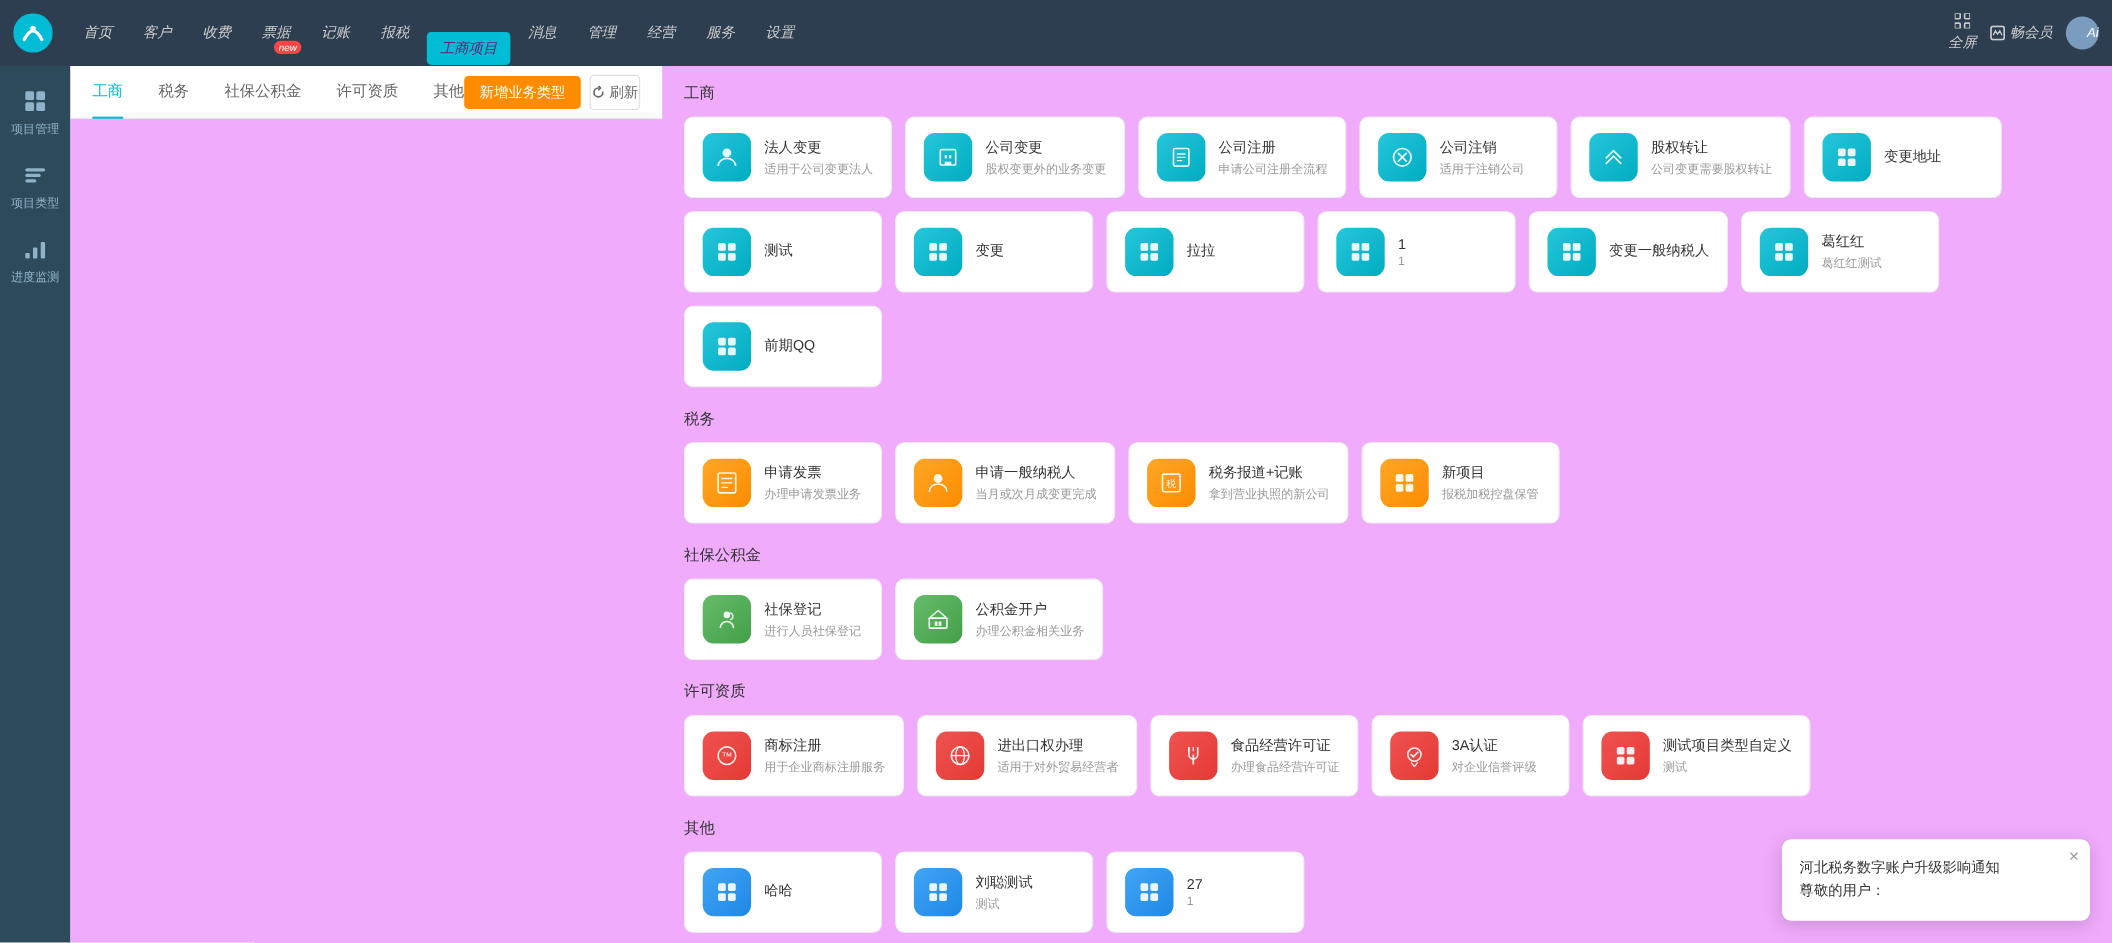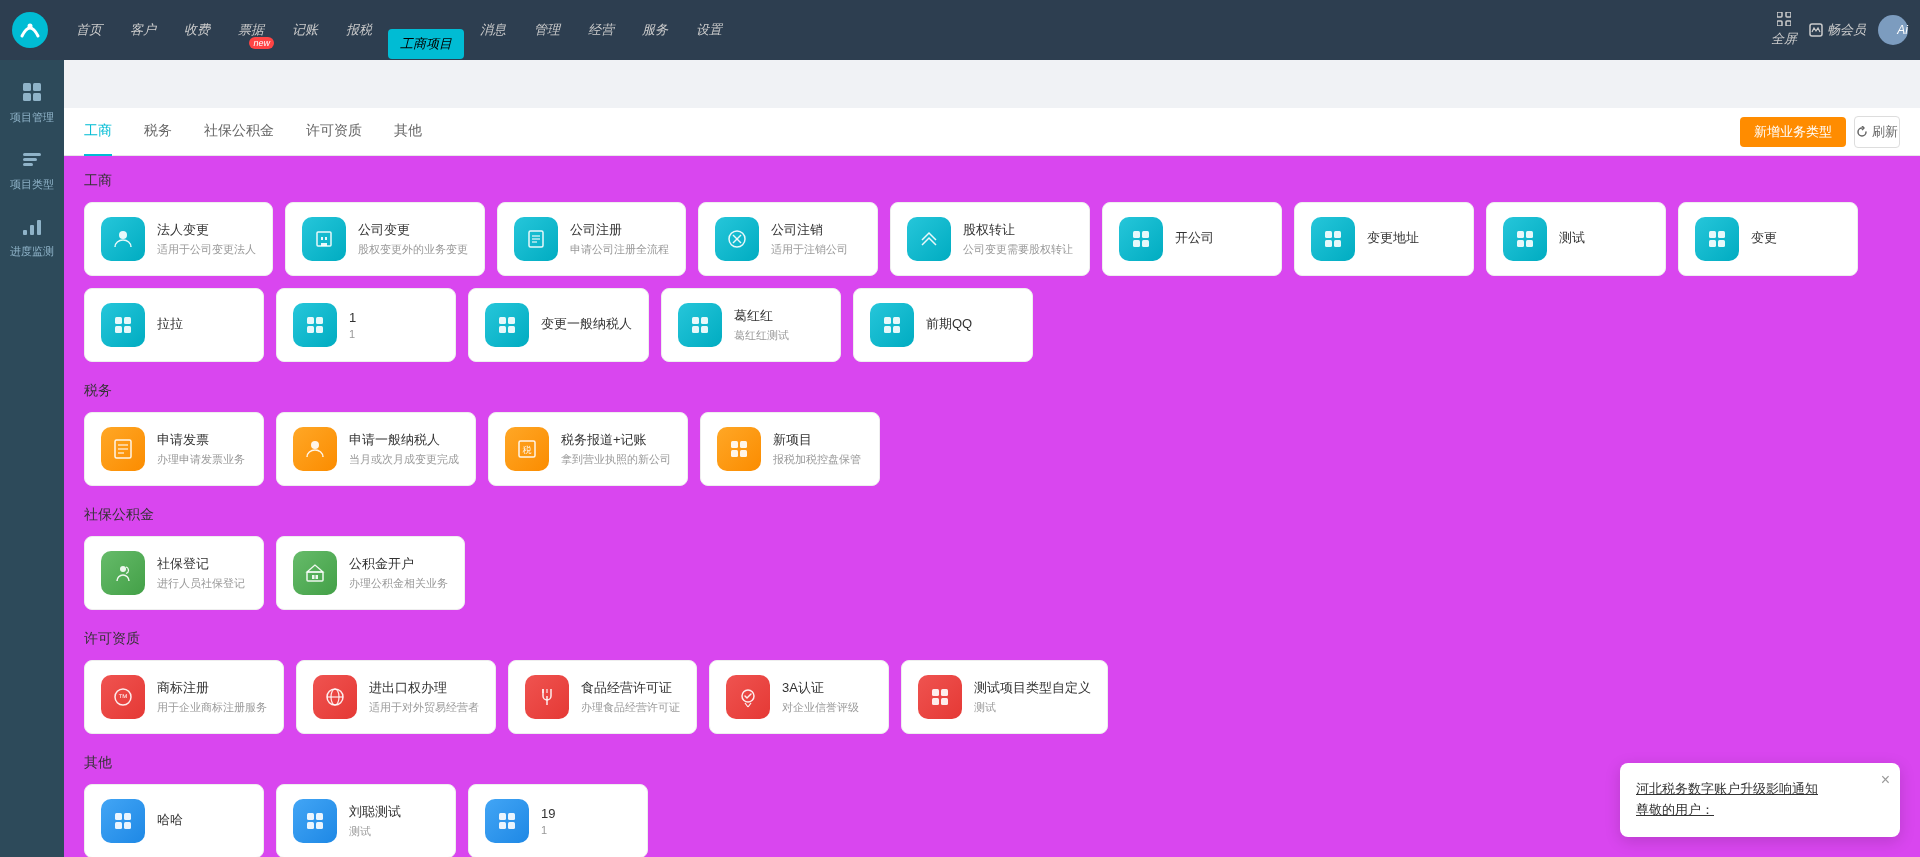--- a/index.html
+++ b/index.html
@@ -4,38 +4,38 @@
   <style>
     * { box-sizing: border-box; margin: 0; padding: 0; }
     body { font-family: 'Microsoft YaHei', Arial, sans-serif; background: #f0f2f5; font-size: 13px; color: #333; display: flex; flex-direction: column; height: 100vh; overflow: hidden; }
 
     
     .top-nav { background: #2d3e50; height: 60px; display: flex; align-items: center; padding: 0 12px; flex-shrink: 0; font-style: italic; }
     .top-nav .logo { width: 36px; height: 36px; margin-right: 16px; }
     .top-nav .logo svg { width: 100%; height: 100%; }
     .nav-items { display: flex; align-items: center; gap: 4px; flex: 1; }
     .nav-item { color: #ccc; padding: 6px 12px; cursor: pointer; font-size: 13px; border-radius: 4px; position: relative; }
-    .nav-item.active { background: #00bcd4; color: #000000; border-radius: 4px; margin-top: 27px; }
+    .nav-item.active { background: #00bcd4; color: #701a75; border-radius: 4px; margin-top: 27px; }
     .nav-item .badge { position: absolute; top: 2px; right: 2px; background: #ff4444; color: #fff; font-size: 9px; padding: 1px 4px; border-radius: 8px; margin-top: 20px; }
     .nav-right { display: flex; align-items: center; gap: 12px; color: #ccc; font-size: 13px; }
     .nav-right .fullscreen { display: flex; align-items: center; gap: 4px; cursor: pointer; flex-direction: column; }
     .nav-right .vip { display: flex; align-items: center; gap: 4px; cursor: pointer; }
     .nav-right .avatar { width: 30px; height: 30px; border-radius: 50%; background: #7c9cbf; display: flex; align-items: center; justify-content: flex-end; color: #fff; cursor: pointer; }
 
     
     .main-layout { display: flex; flex: 1; overflow: hidden; }
 
     
     .sidebar { width: 64px; background: #2d4a5a; display: flex; flex-direction: column; align-items: flex-start; padding-top: 8px; flex-shrink: 0; }
     .sidebar-item { display: flex; flex-direction: column; align-items: center; padding: 10px 4px; cursor: pointer; color: #8fb3c8; width: 100%; gap: 4px; }
     .sidebar-item .s-icon { width: 28px; height: 28px; display: flex; align-items: center; justify-content: center; }
     .sidebar-item .s-label { font-size: 11px; text-align: center; }
 
     
-    .content { flex: 1; display: flex; flex-direction: column; overflow: hidden; background: #d946ef; margin-top: 48px; }
+    .content { flex: 1; display: flex; flex-direction: row; overflow: hidden; background: #f0abfc; }
 
     
     .sub-tabs { background: #fff; border-bottom: 1px solid #e8e8e8; display: flex; align-items: center; padding: 0 20px; height: 48px; flex-shrink: 0; justify-content: space-between; }
     .sub-tabs-left { display: flex; align-items: center; gap: 32px; }
     .sub-tab { color: #666; font-size: 14px; cursor: pointer; padding: 14px 0; border-bottom: 2px solid transparent; }
     .sub-tab.active { color: #00bcd4; border-bottom-color: #00bcd4; font-weight: 500; }
     .sub-tabs-right { display: flex; align-items: center; gap: 8px; }
     .btn-add-type { background: #ff8c00; color: #fff; border: none; padding: 6px 14px; border-radius: 4px; cursor: pointer; font-size: 13px; }
     .btn-refresh { background: #fff; color: #666; border: 1px solid #ddd; padding: 6px 1px; border-radius: 4px; cursor: pointer; font-size: 13px; display: flex; align-items: center; gap: 4px; font-family: Liberation Serif, serif; }
 
@@ -59,21 +59,21 @@
     
     .bg-teal { background: linear-gradient(135deg, #26c6da, #00acc1); }
     .bg-green { background: linear-gradient(135deg, #66bb6a, #43a047); }
     .bg-orange { background: linear-gradient(135deg, #ffa726, #fb8c00); }
     .bg-red { background: linear-gradient(135deg, #ef5350, #e53935); }
     .bg-blue { background: linear-gradient(135deg, #42a5f5, #1e88e5); }
 
     
     .notification-popup { position: fixed; bottom: 20px; right: 20px; background: #fff; border-radius: 8px; padding: 16px; width: 280px; box-shadow: 0 4px 16px rgba(0,0,0,0.15); font-size: 13px; }
     .notification-popup .close-btn { position: absolute; top: 8px; right: 10px; cursor: pointer; color: #999; font-size: 16px; }
-    .notification-popup .notif-text { color: #333; line-height: 1.6; text-decoration: underline; }
+    .notification-popup .notif-text { color: #333; line-height: 1.6; }
   </style>
 </head>
 <body>
 
 <nav class="top-nav">
   <div class="logo">
     <svg viewBox="0 0 36 36" fill="none">
       <circle cx="18" cy="18" r="18" fill="#00bcd4"></circle>
       <path d="M10 24 Q18 8 26 24" stroke="#fff" stroke-width="3" fill="none" stroke-linecap="round"></path>
       <circle cx="18" cy="14" r="2.5" fill="#fff"></circle>
@@ -246,34 +246,20 @@
             <div class="card">
               <div class="card-icon bg-teal">
                 <svg width="22" height="22" viewBox="0 0 22 22" fill="none">
                   <rect x="3" y="3" width="7" height="7" rx="1.5" fill="rgba(255,255,255,0.9)"></rect>
                   <rect x="12" y="3" width="7" height="7" rx="1.5" fill="rgba(255,255,255,0.9)"></rect>
                   <rect x="3" y="12" width="7" height="7" rx="1.5" fill="rgba(255,255,255,0.9)"></rect>
                   <rect x="12" y="12" width="7" height="7" rx="1.5" fill="rgba(255,255,255,0.9)"></rect>
                 </svg>
               </div>
               <div class="card-text">
-                <div class="card-name">开公司</div>
-                <div class="card-desc"></div>
-              </div>
-            </div>
-            <div class="card">
-              <div class="card-icon bg-teal">
-                <svg width="22" height="22" viewBox="0 0 22 22" fill="none">
-                  <rect x="3" y="3" width="7" height="7" rx="1.5" fill="rgba(255,255,255,0.9)"></rect>
-                  <rect x="12" y="3" width="7" height="7" rx="1.5" fill="rgba(255,255,255,0.9)"></rect>
-                  <rect x="3" y="12" width="7" height="7" rx="1.5" fill="rgba(255,255,255,0.9)"></rect>
-                  <rect x="12" y="12" width="7" height="7" rx="1.5" fill="rgba(255,255,255,0.9)"></rect>
-                </svg>
-              </div>
-              <div class="card-text">
                 <div class="card-name">变更地址</div>
                 <div class="card-desc"></div>
               </div>
             </div>
             <div class="card">
               <div class="card-icon bg-teal">
                 <svg width="22" height="22" viewBox="0 0 22 22" fill="none">
                   <rect x="3" y="3" width="7" height="7" rx="1.5" fill="rgba(255,255,255,0.9)"></rect>
                   <rect x="12" y="3" width="7" height="7" rx="1.5" fill="rgba(255,255,255,0.9)"></rect>
                   <rect x="3" y="12" width="7" height="7" rx="1.5" fill="rgba(255,255,255,0.9)"></rect>
@@ -566,21 +552,21 @@
             <div class="card">
               <div class="card-icon bg-blue">
                 <svg width="22" height="22" viewBox="0 0 22 22" fill="none">
                   <rect x="3" y="3" width="7" height="7" rx="1.5" fill="rgba(255,255,255,0.9)"></rect>
                   <rect x="12" y="3" width="7" height="7" rx="1.5" fill="rgba(255,255,255,0.9)"></rect>
                   <rect x="3" y="12" width="7" height="7" rx="1.5" fill="rgba(255,255,255,0.9)"></rect>
                   <rect x="12" y="12" width="7" height="7" rx="1.5" fill="rgba(255,255,255,0.9)"></rect>
                 </svg>
               </div>
               <div class="card-text">
-                <div class="card-name">19</div>
+                <div class="card-name">27</div>
                 <div class="card-desc">1</div>
               </div>
             </div>
           </div>
         </div>
       </div>
   </div>
 </div>
 
 <div class="notification-popup" id="notif-popup" style="position:fixed;bottom:20px;right:20px;">

